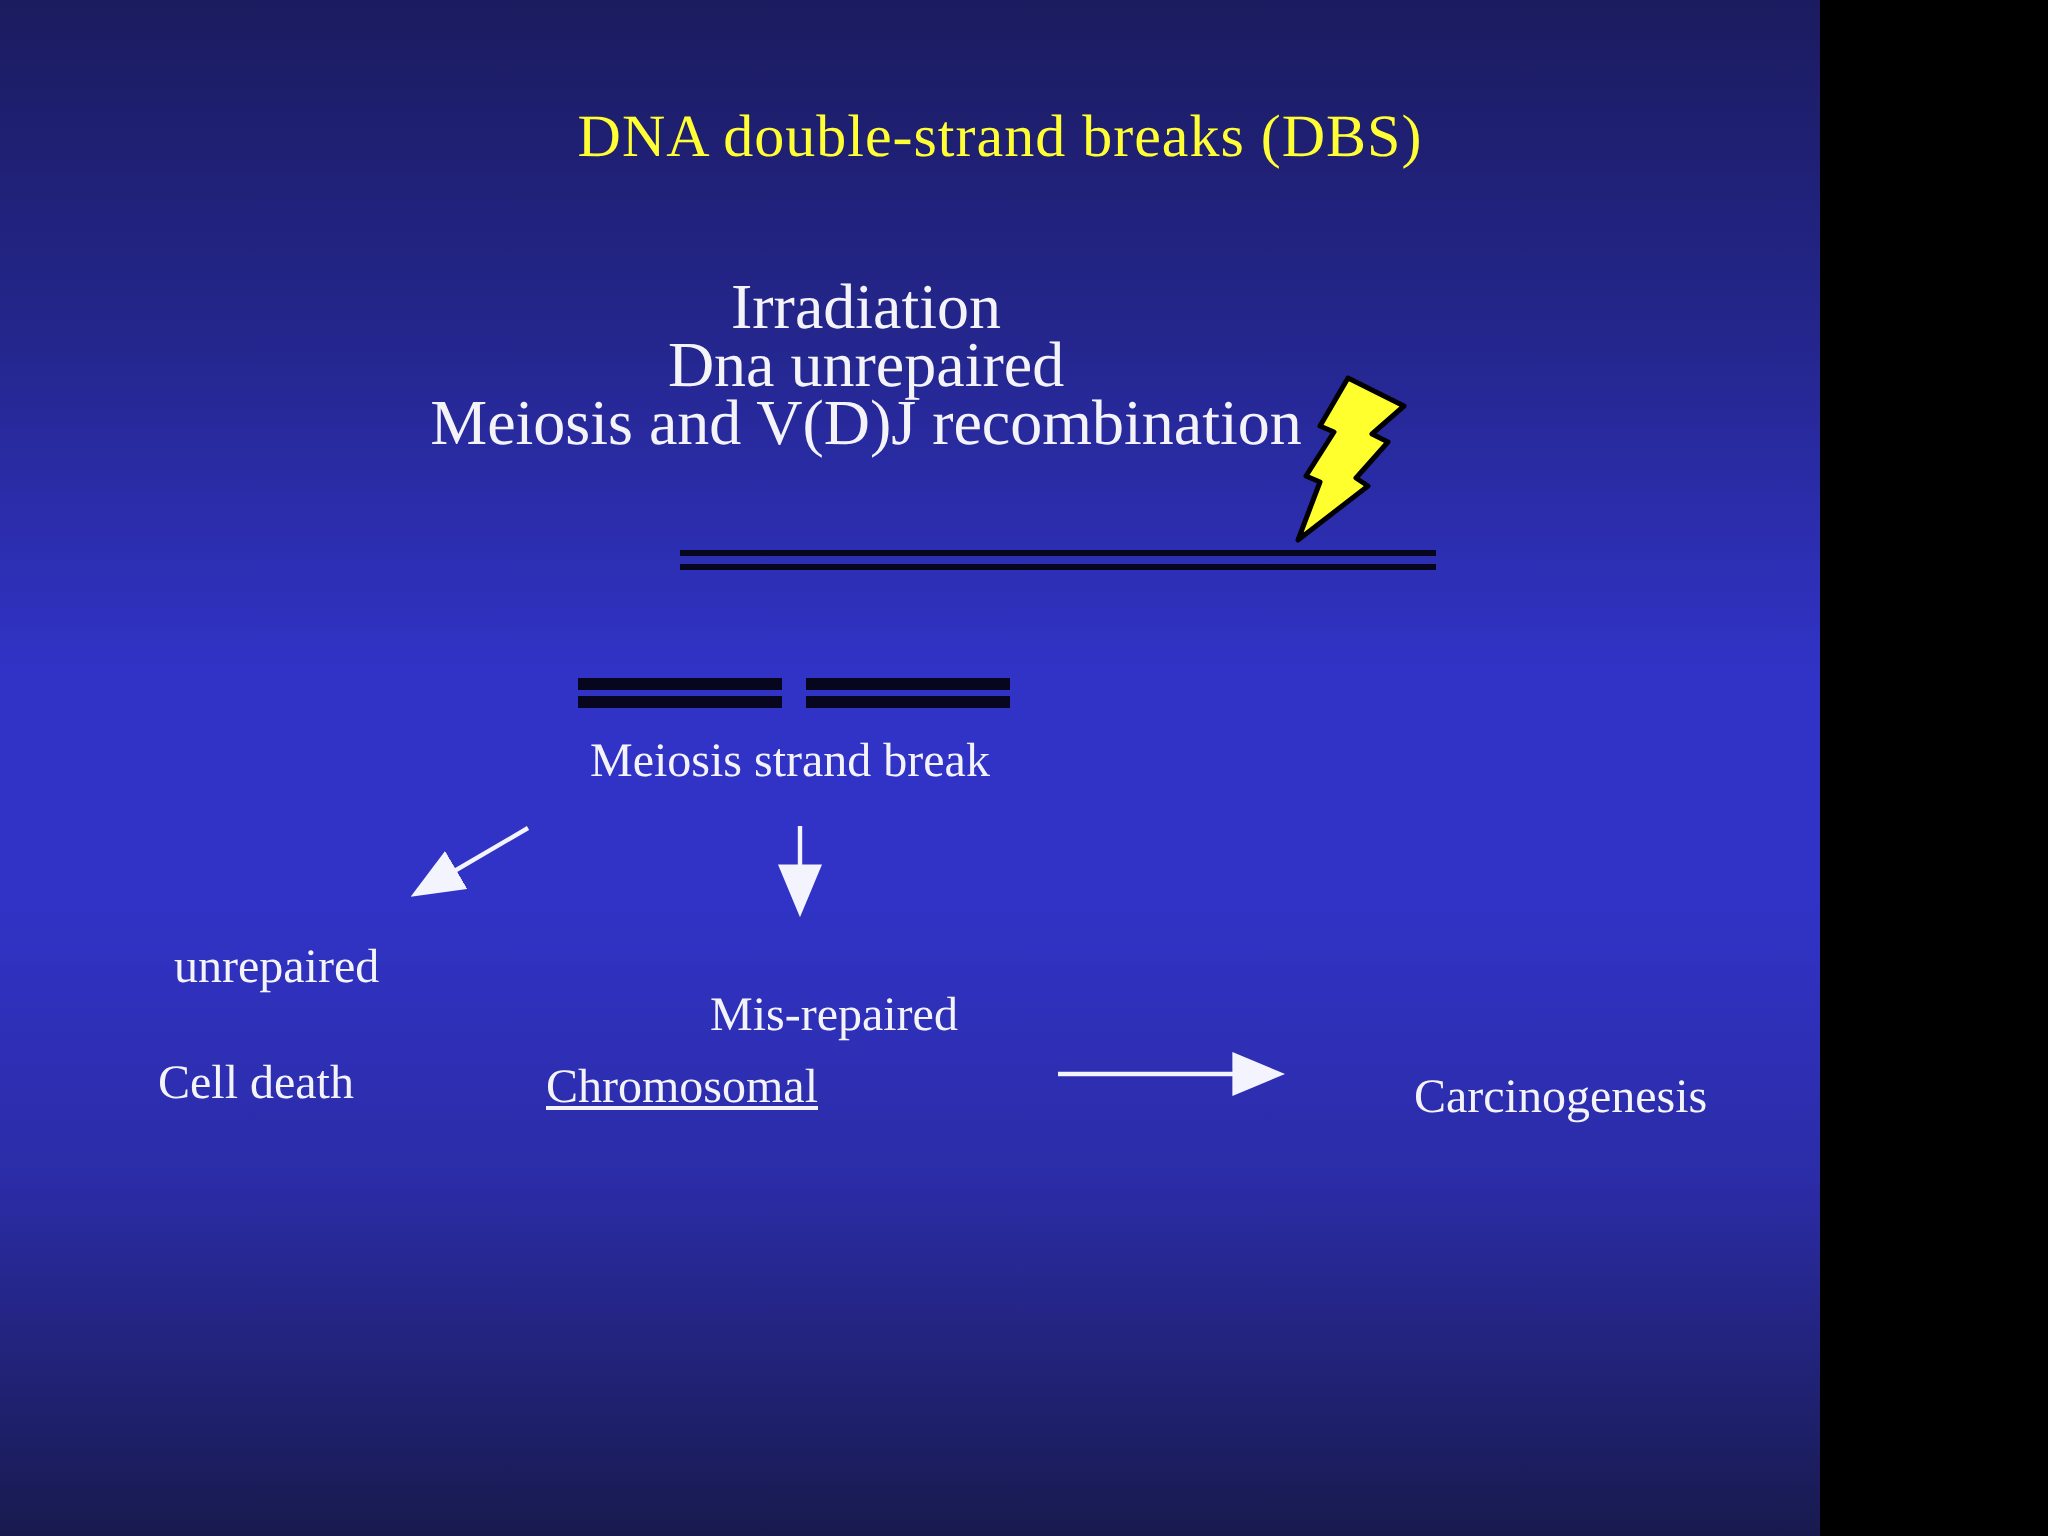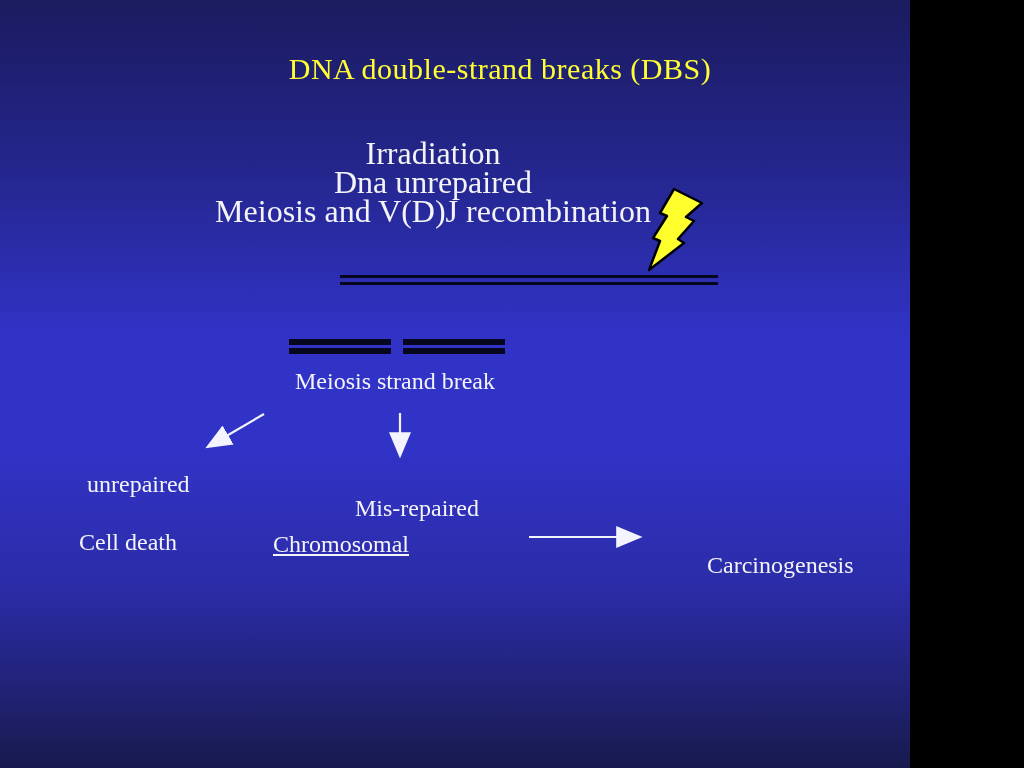--- a/index.html
+++ b/index.html
@@ -49,21 +49,21 @@
   #strand-break-right{left:403px;top:339px;width:102px;}
   #dsb-label{left:295px;top:368px;}
   #unrepaired-label{left:87px;top:471px;}
   #misrepaired-label{left:355px;top:481px;margin-top:14px;}
   #celldeath-label{left:79px;top:529px;}
   #chromosomal-block{
     left:273px;top:529px;width:300px;
     text-align:left;line-height:31px;
     color:#f4f4f8;font-size:24px;text-decoration:underline;
   }
-  #carcinogenesis-label{left:707px;top:552px;}
+  #carcinogenesis-label{left:707px;top:536px;}
   svg{display:block;overflow:visible;}
 </style>
 </head>
 <body>
 
 <div id="slide">
 
   <div id="title" class="abs">DNA double-strand breaks (DBS)</div>
 
   <div id="causes" class="abs">

